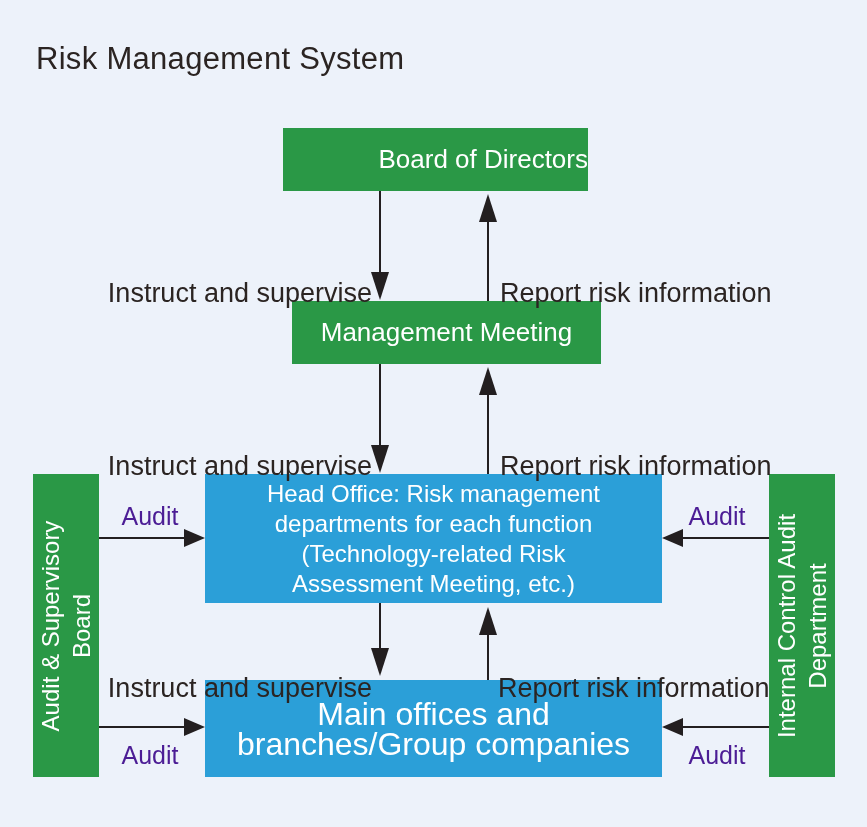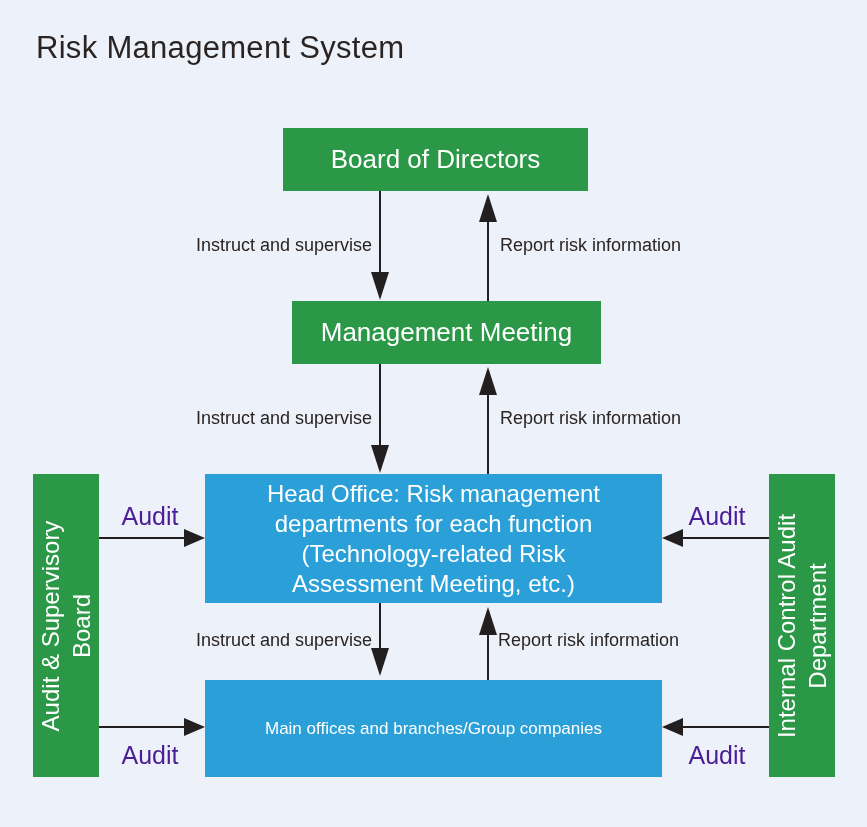--- a/index.html
+++ b/index.html
@@ -3,51 +3,51 @@
 <meta charset="utf-8">
 <style>
   html,body { margin:0; padding:0; background:#edf2fa; }
   .canvas {
     position:relative; width:867px; height:827px;
     background:#edf2fa; overflow:hidden;
     font-family:"Liberation Sans", sans-serif;
     color:#2b2422;
   }
   .title {
-    position:absolute; left:36px; top:30px; margin:0;
+    position:absolute; left:36px; top:41px; margin:0;
     font-size:31px; font-weight:500; letter-spacing:0.3px; color:#2b2422;
   }
   .arrows { position:absolute; left:0; top:0; }
 
   .node {
     position:absolute; display:flex; align-items:center; justify-content:center;
     color:#ffffff; text-align:center;
   }
   .green { background:#2a9846; }
   .blue  { background:#2b9fd8;justify-content:center; }
 
-  .node-board { left:283px; top:128px; width:305px; height:63px; font-size:26px; }
+  .node-board { left:283px; top:128px; width:305px; height:63px; font-size:26px;justify-content:flex-end; }
   .node-mgmt  { left:292px; top:301px; width:309px; height:63px; font-size:26px; }
   .node-ho    { left:205px; top:474px; width:457px; height:129px; font-size:24px; line-height:30px; }
   .node-ho span { display:block; width:385px; }
-  .node-mo    { left:205px; top:680px; width:457px; height:97px; font-size:17px; line-height:30px; }
+  .node-mo    { left:205px; top:680px; width:457px; height:97px; font-size:32px; line-height:30px; }
   .node-mo span { display:block; width:420px; }
 
   .node-vert { width:66px; height:303px; top:474px; }
   .node-asb  { left:33px; }
   .node-icad { left:769px; }
   .node-vert .rot {
     position:absolute; top:50%; left:50%;
     transform:translate(-50%,-50%) rotate(-90deg);
     font-size:24px; line-height:31px; text-align:center;
   }
   .node-asb .rot  { width:240px; }
   .node-icad .rot { width:280px; }
 
-  .lbl { position:absolute; font-size:18px; white-space:nowrap; color:#2b2422; }
+  .lbl { position:absolute; font-size:27px; white-space:nowrap; color:#2b2422;margin-top:43px; }
   .lbl-instruct-1 { right:495px; top:235px; }
   .lbl-report-1   { left:500px;  top:235px; }
   .lbl-instruct-2 { right:495px; top:408px; }
   .lbl-report-2   { left:500px;  top:408px; }
   .lbl-instruct-3 { right:495px; top:630px; }
   .lbl-report-3   { left:498px;  top:630px; }
 
   .lbl-audit { position:absolute; width:110px; text-align:center; font-size:25px; color:#4c1d95; }
   .lbl-audit-lt { left:95px;  top:502px; }
   .lbl-audit-lb { left:95px;  top:741px; }

